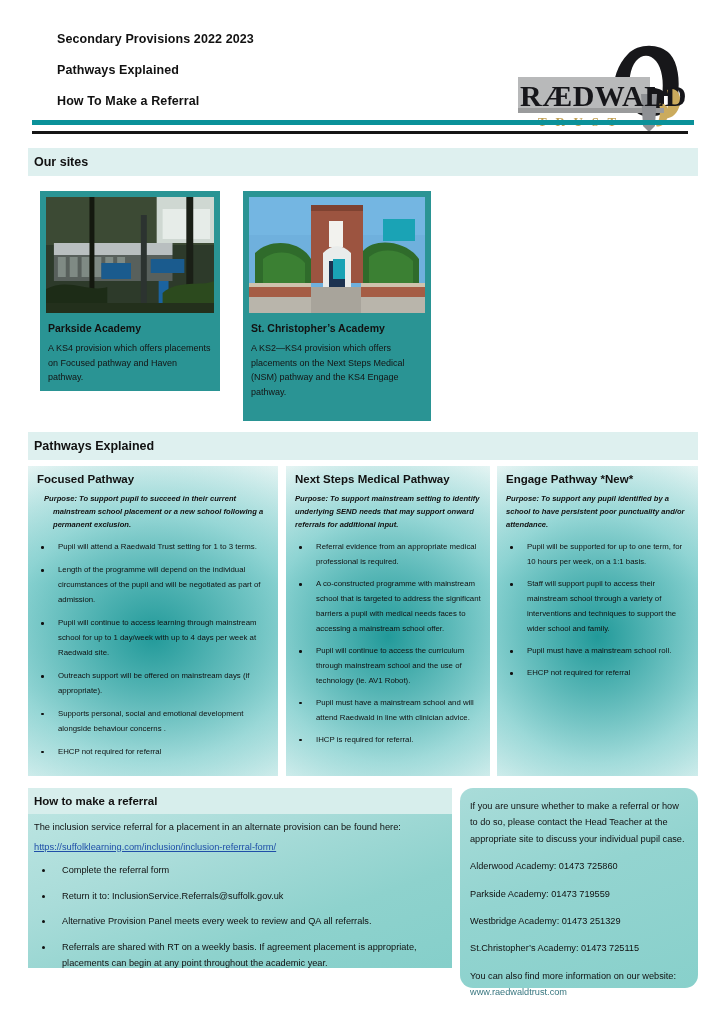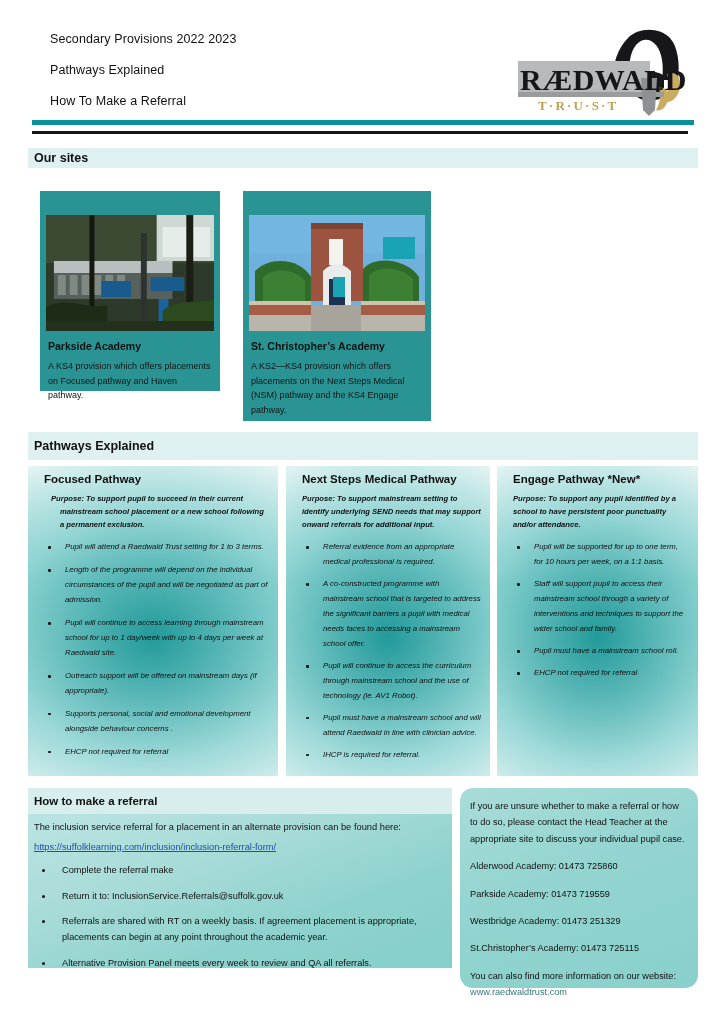--- a/index.html
+++ b/index.html
@@ -27,31 +27,32 @@
     position: absolute;
     left: 28px; top: 26px;
     width: 670px; height: 100px;
   }
   .header-titles {
     position: absolute;
     left: 22px; top: 6px;
   }
   .header-titles .line {
     font-size: 12.5px;
-    font-weight: normal;
+    font-weight: bold;
     color: #111111;
     letter-spacing: 0.1px;
     margin-bottom: 17px;
     white-space: nowrap;
+    margin-left: 7px;
   }
 
   
   .logo {
     position: absolute;
-    right: 0px; top: 0px;
+    right: 0px; top: 16px;
     width: 188px; height: 96px;
   }
   .logo svg { display:block; }
 
   
   .rule-teal {
     position: absolute;
     left: 32px; top: 120px;
     width: 662px; height: 5px;
     background: #0a9199;
@@ -76,21 +77,21 @@
     left: 6px;
     top: 50%;
     transform: translateY(-50%);
     white-space: nowrap;
   }
 
   
   .site-card {
     position: absolute;
     background: #2a9494;
-    padding: 24px 6px 10px 6px;
+    padding: 6px 6px 10px 6px;
     box-sizing: border-box;
   }
   .site-photo {
     width: 100%;
     height: 116px;
     overflow: hidden;
     position: relative;
     background: #4a5a43;
   }
   .site-photo svg { display:block; width:100%; height:100%; }
@@ -105,21 +106,21 @@
     color: #141414;
     line-height: 1.62;
     margin-left: 2px;
     margin-right: 2px;
   }
 
   
   .pathcol {
     position: absolute;
     box-sizing: border-box;
-    padding: 7px 9px 12px 16px;
+    padding: 7px 9px 12px 9px;
     background:
       radial-gradient(120% 85% at 50% 55%, rgba(26,150,150,0.95) 0%, rgba(110,200,199,0.55) 48%, rgba(225,243,242,0.25) 78%, rgba(236,247,246,0.08) 100%),
       linear-gradient(180deg, #eaf6f5 0%, #cfeceb 14%, #a9dddc 38%, #bfe5e4 72%, #e6f5f4 100%);
   }
   .pathcol h3 {
     margin: 0 0 7px 0;
     font-size: 11.5px;
     font-weight: bold;
     color: #111111;
   }
@@ -132,21 +133,20 @@
     margin: 0 0 9px 0;
   }
   .purpose.indent {
     padding-left: 16px;
     text-indent: -9px;
   }
   ul.bullets {
     margin: 0;
     padding: 0;
     list-style: none;
-    font-style: italic;
   }
   ul.bullets li {
     position: relative;
     font-size: 7.8px;
     line-height: 1.92;
     color: #101010;
     margin-bottom: 8px;
     padding-left: 21px;
   }
   ul.bullets li:before {
@@ -254,21 +254,21 @@
 
         <text x="10" y="64" font-family="Liberation Serif, serif" font-size="30" font-weight="bold" fill="#16161a" letter-spacing="0.5">RÆDWALD</text>
         <text x="28" y="84" font-family="Liberation Serif, serif" font-size="13" font-weight="bold" fill="#bfa054" letter-spacing="2.2">T·R·U·S·T</text>
       </svg>
     </div>
   </div>
 
   <div class="rule-teal"></div>
   <div class="rule-black"></div>
 
-  <div class="band" style="left:28px; top:148px; width:670px; height:20px;">
+  <div class="band" style="left:28px; top:148px; width:670px; height:28px;">
     <div class="band-title">Our sites</div>
   </div>
 
   <div class="site-card" style="left:40px; top:191px; width:180px; height:200px;">
     <div class="site-photo">
       <svg viewBox="0 0 170 116" preserveAspectRatio="none" aria-hidden="true">
         <rect width="170" height="116" fill="#2d3a2a"></rect>
         <rect x="0" y="0" width="170" height="48" fill="#3c4a34"></rect>
         <rect x="112" y="0" width="58" height="46" fill="#cfd8d2"></rect>
         <rect x="118" y="12" width="48" height="30" fill="#e6ece8"></rect>
@@ -375,24 +375,24 @@
   </div>
 
   <div class="referral-box" style="left:28px; top:788px; width:424px; height:180px;">
     <div class="referral-head-band" style="left:0; top:0; width:424px; height:26px;">
       <h3 style="position:absolute; left:6px; top:50%; transform:translateY(-50%);">How to make a referral</h3>
     </div>
     <div style="position:absolute; left:6px; top:32px; width:412px;">
       <div class="referral-intro">The inclusion service referral for a placement in an alternate provision can be found here:</div>
       <a class="referral-link" href="#">https://suffolklearning.com/inclusion/inclusion-referral-form/</a>
       <ul class="ref-bullets">
-        <li>Complete the referral make</li>
+        <li>Complete the referral form</li>
         <li>Return it to: InclusionService.Referrals@suffolk.gov.uk</li>
+        <li>Alternative Provision Panel meets every week to review and QA all referrals.</li>
         <li>Referrals are shared with RT on a weekly basis. If agreement placement is appropriate, placements can begin at any point throughout the academic year.</li>
-        <li>Alternative Provision Panel meets every week to review and QA all referrals.</li>
       </ul>
     </div>
   </div>
 
   <div class="contact-box" style="left:460px; top:788px; width:238px; height:200px;">
     <p>If you are unsure whether to make a referral or how to do so, please contact the Head Teacher at the appropriate site to discuss your individual pupil case.</p>
     <p>Alderwood Academy: 01473 725860</p>
     <p>Parkside Academy: 01473 719559</p>
     <p>Westbridge Academy: 01473 251329</p>
     <p>St.Christopher’s Academy: 01473 725115</p>

